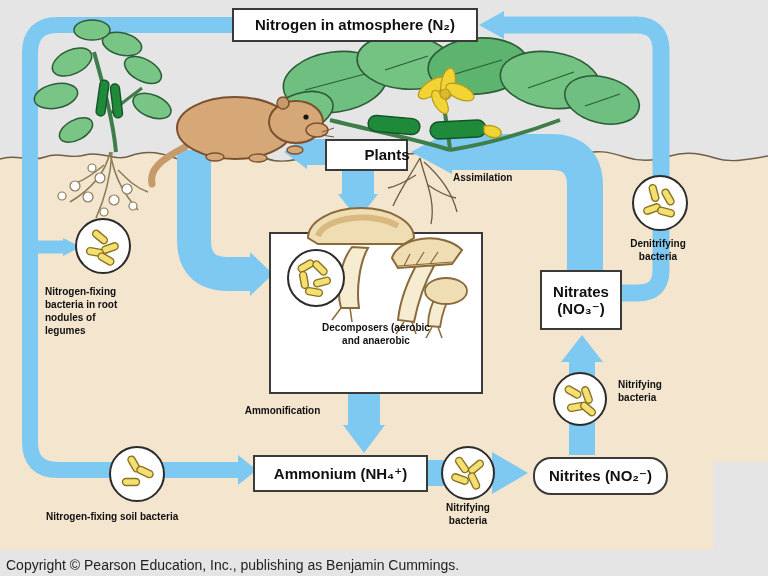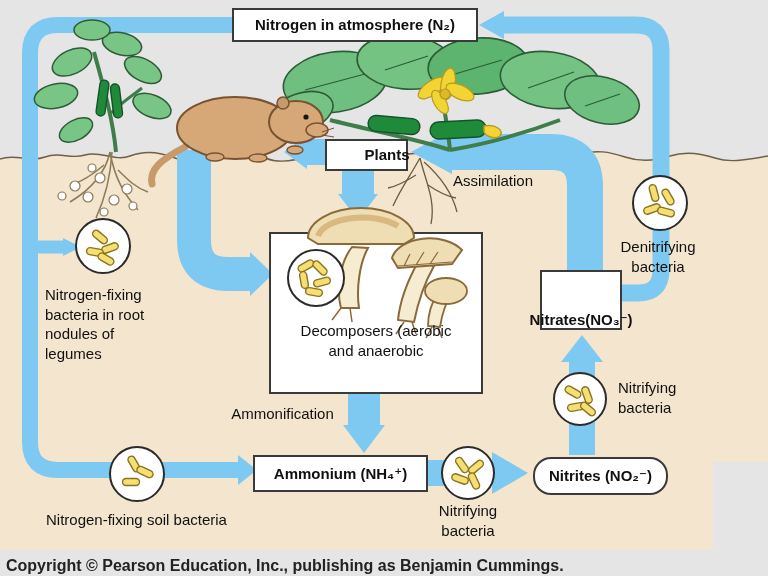--- a/index.html
+++ b/index.html
@@ -2,23 +2,23 @@
 <html><head>
 <meta charset="utf-8">
 <style>
   html,body{margin:0;padding:0;background:#fff;}
   .stage{position:relative;width:768px;height:576px;background:#e5e5e5;overflow:hidden;
          font-family:"Liberation Sans","DejaVu Sans",sans-serif;color:#101010;}
   .scene{position:absolute;left:0;top:0;}
   .node-box{position:absolute;background:#fff;border:2px solid #3a3a3a;box-sizing:border-box;
             display:flex;align-items:center;justify-content:center;text-align:center;
             font-weight:700;font-size:15px;line-height:1.15;}
-  .lbl{position:absolute;font-weight:400;font-size:15px;line-height:1.3;}
+  .lbl{position:absolute;font-weight:700;font-size:10px;line-height:1.3;}
   .lbl.center{text-align:center;}
-  .copyright{position:absolute;font-size:16px;font-weight:700;color:#222;text-align:center;}
+  .copyright{position:absolute;font-size:14px;font-weight:400;color:#222;text-align:center;}
 </style>
 </head>
 <body>
 
 <div class="stage">
 
   <svg class="scene" width="768" height="576" viewBox="0 0 768 576">
     <defs>
       <g id="bact">
         <rect x="-8.5" y="-3.5" width="17" height="7" rx="3.5" fill="#f3df72" stroke="#8a7220" stroke-width="1.4"></rect>
@@ -198,21 +198,21 @@
   </svg>
 
   <div class="node-box" style="left:232px;top:8px;width:246px;height:34px;">
     <span>Nitrogen in atmosphere (N₂)</span>
   </div>
 
   <div class="node-box" style="left:325px;top:139px;width:83px;height:32px;padding-left:41px;">
     <span>Plants</span>
   </div>
 
-  <div class="node-box" style="left:540px;top:270px;width:82px;height:60px;flex-direction:row;align-items:flex-end;">
+  <div class="node-box" style="left:540px;top:270px;width:82px;height:60px;flex-direction:column;">
     <div>Nitrates</div>
     <div>(NO₃⁻)</div>
   </div>
 
   <div class="node-box" style="left:533px;top:457px;width:135px;height:38px;border-radius:18px;">
     <span>Nitrites (NO₂⁻)</span>
   </div>
 
   <div class="node-box" style="left:253px;top:455px;width:175px;height:37px;">
     <span>Ammonium (NH₄⁺)</span>

